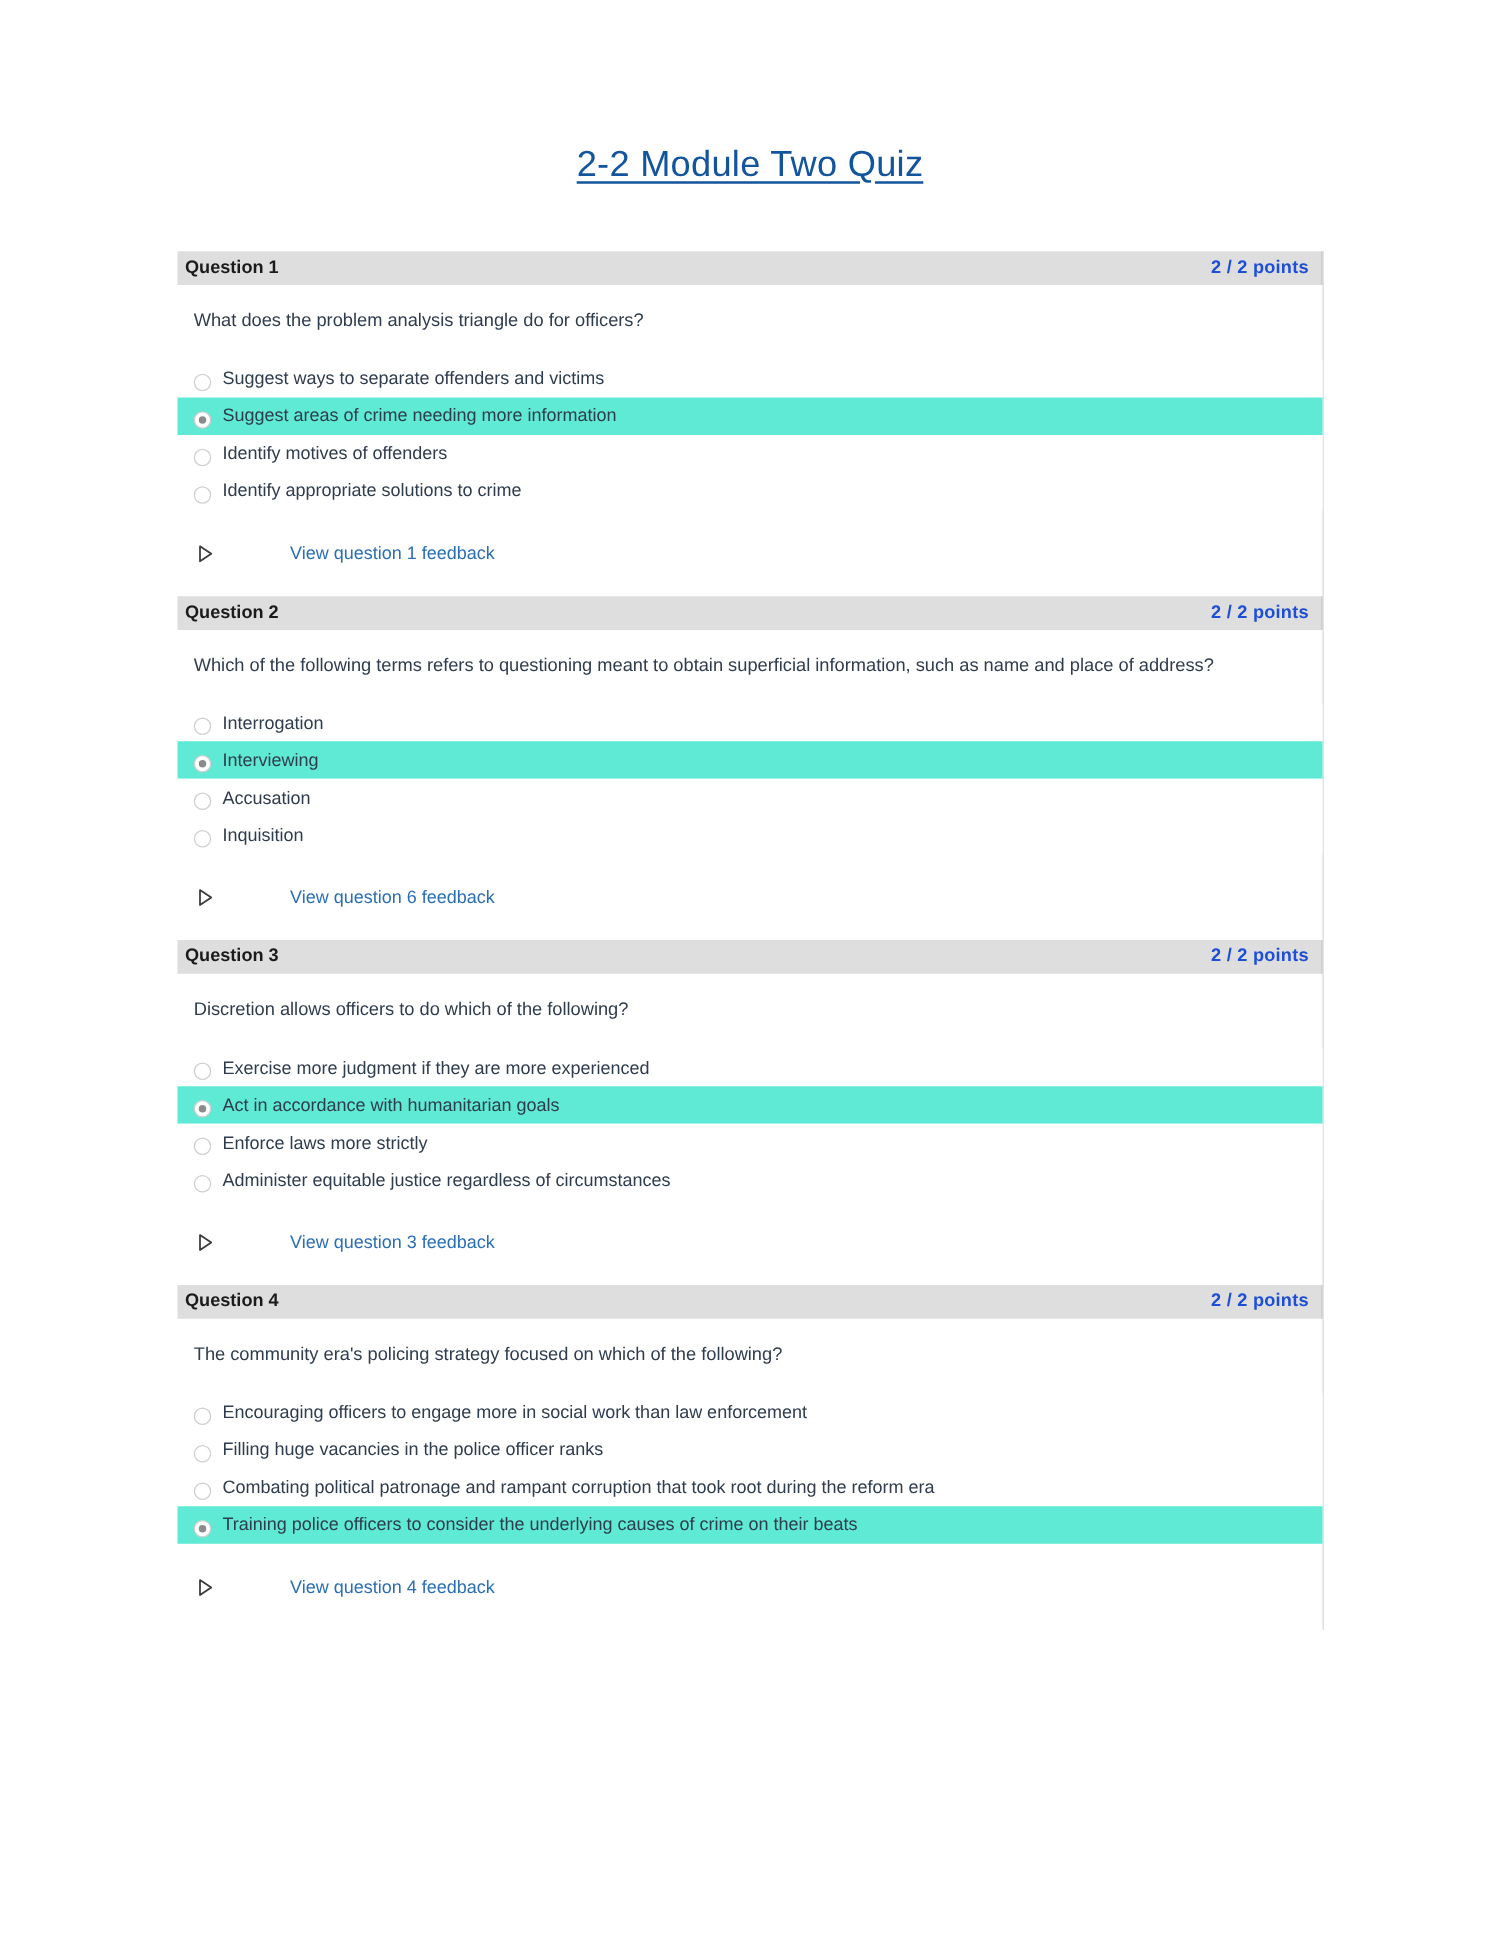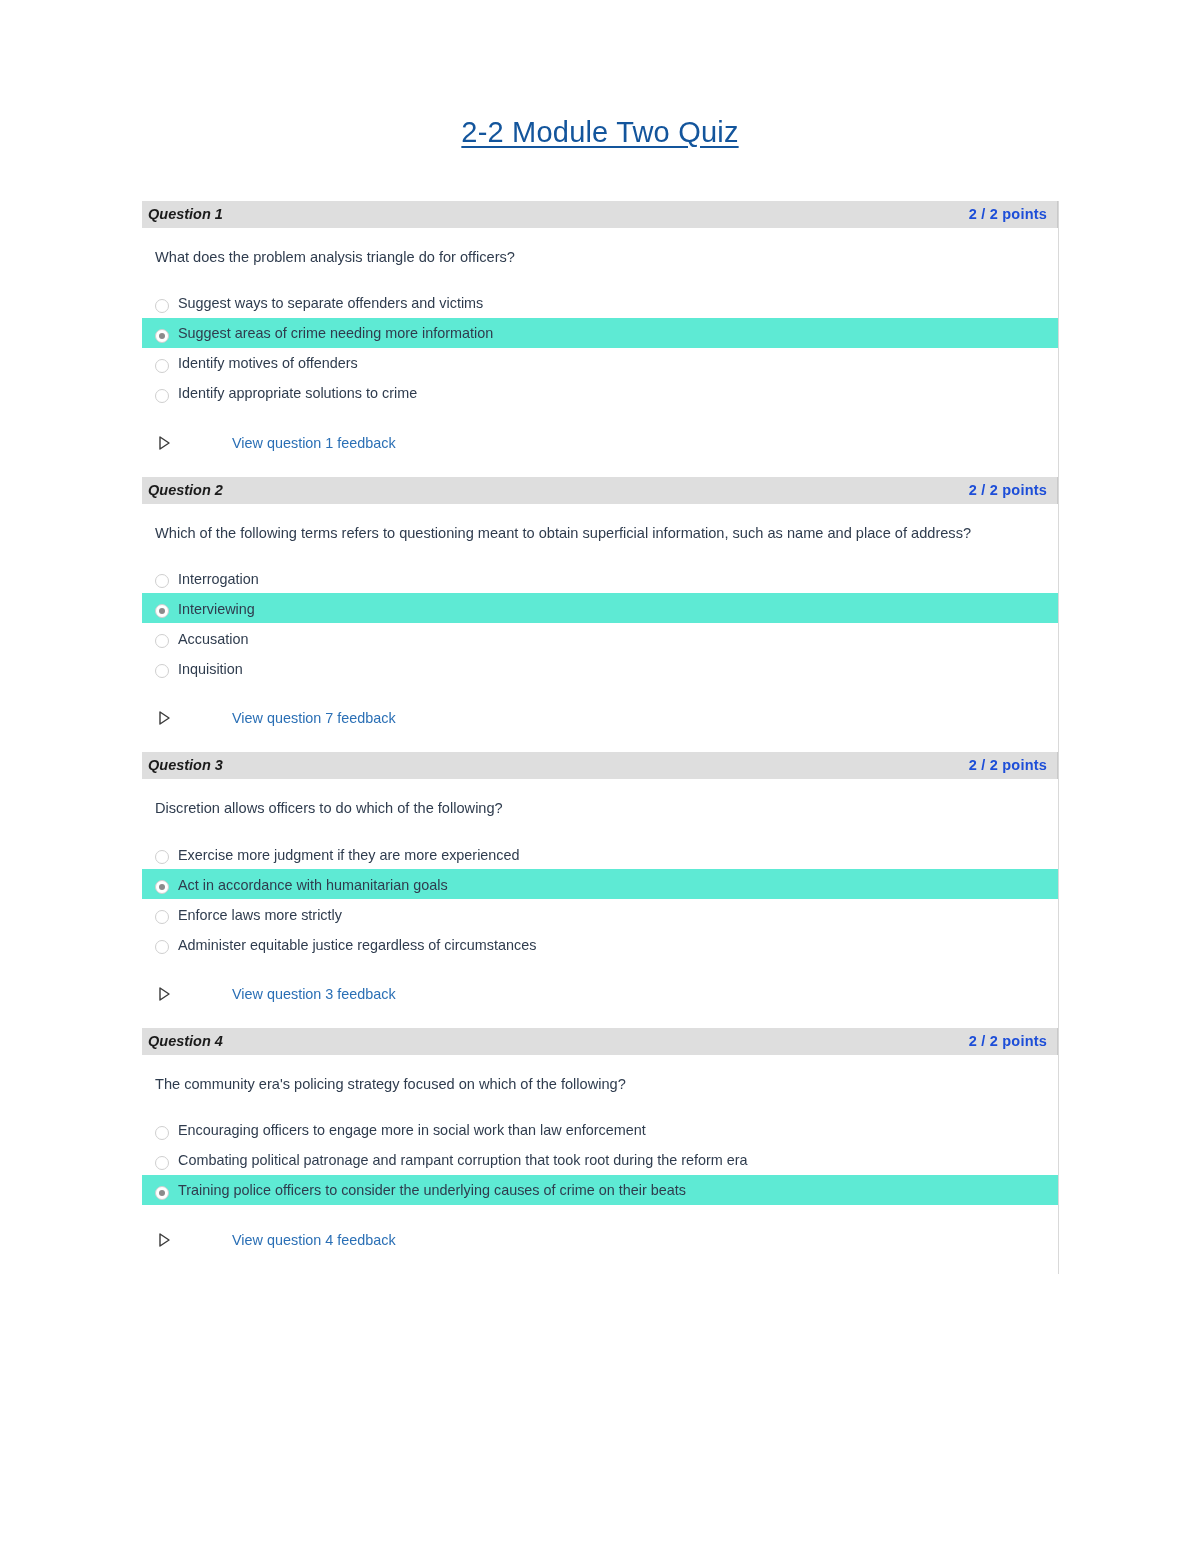--- a/index.html
+++ b/index.html
@@ -51,21 +51,20 @@
     padding: 5px 10px 6px 6px;
     font-size: 14.5px;
     font-weight: bold;
     color: #1b1b1b;
     border-right: 1px solid #c9c9c9;
   }
   .question-number {
     font-weight: bold;
     font-size: 14.5px;
     color: #1b1b1b;
-    font-style: italic;
   }
   .question-points {
     font-weight: bold;
     font-size: 14.5px;
     color: #1d4ed8;
     letter-spacing: 0.2px;
   }
   .question-text {
     font-size: 14.6px;
     color: #2f3c4e;
@@ -194,21 +193,21 @@
           </div>
           <div class="option-row">
             <span class="radio"></span>
             <span class="option-label">Inquisition</span>
           </div>
         </div>
         <div class="feedback-row">
           <span class="tri-icon"><svg width="12" height="14" viewBox="0 0 12 14" xmlns="http://www.w3.org/2000/svg">
               <polygon points="2,1 11,7 2,13" fill="none" stroke="#3a3a3a" stroke-width="1.4" stroke-linejoin="round"></polygon>
             </svg></span>
-          <span class="feedback-link">View question 7 feedback</span>
+          <span class="feedback-link">View question 6 feedback</span>
         </div>
       </div>
       <div class="question-block">
         <div class="question-header">
           <span class="question-number">Question 3</span>
           <span class="question-points">2 / 2 points</span>
         </div>
         <div class="question-text">Discretion allows officers to do which of the following?</div>
         <div class="options">
           <div class="option-row">
@@ -241,20 +240,24 @@
           <span class="question-points">2 / 2 points</span>
         </div>
         <div class="question-text">The community era's policing strategy focused on which of the following?</div>
         <div class="options">
           <div class="option-row">
             <span class="radio"></span>
             <span class="option-label">Encouraging officers to engage more in social work than law enforcement</span>
           </div>
           <div class="option-row">
             <span class="radio"></span>
+            <span class="option-label">Filling huge vacancies in the police officer ranks</span>
+          </div>
+          <div class="option-row">
+            <span class="radio"></span>
             <span class="option-label">Combating political patronage and rampant corruption that took root during the reform era</span>
           </div>
           <div class="option-row selected">
             <span class="radio checked"></span>
             <span class="option-label">Training police officers to consider the underlying causes of crime on their beats</span>
           </div>
         </div>
         <div class="feedback-row">
           <span class="tri-icon"><svg width="12" height="14" viewBox="0 0 12 14" xmlns="http://www.w3.org/2000/svg">
               <polygon points="2,1 11,7 2,13" fill="none" stroke="#3a3a3a" stroke-width="1.4" stroke-linejoin="round"></polygon>

